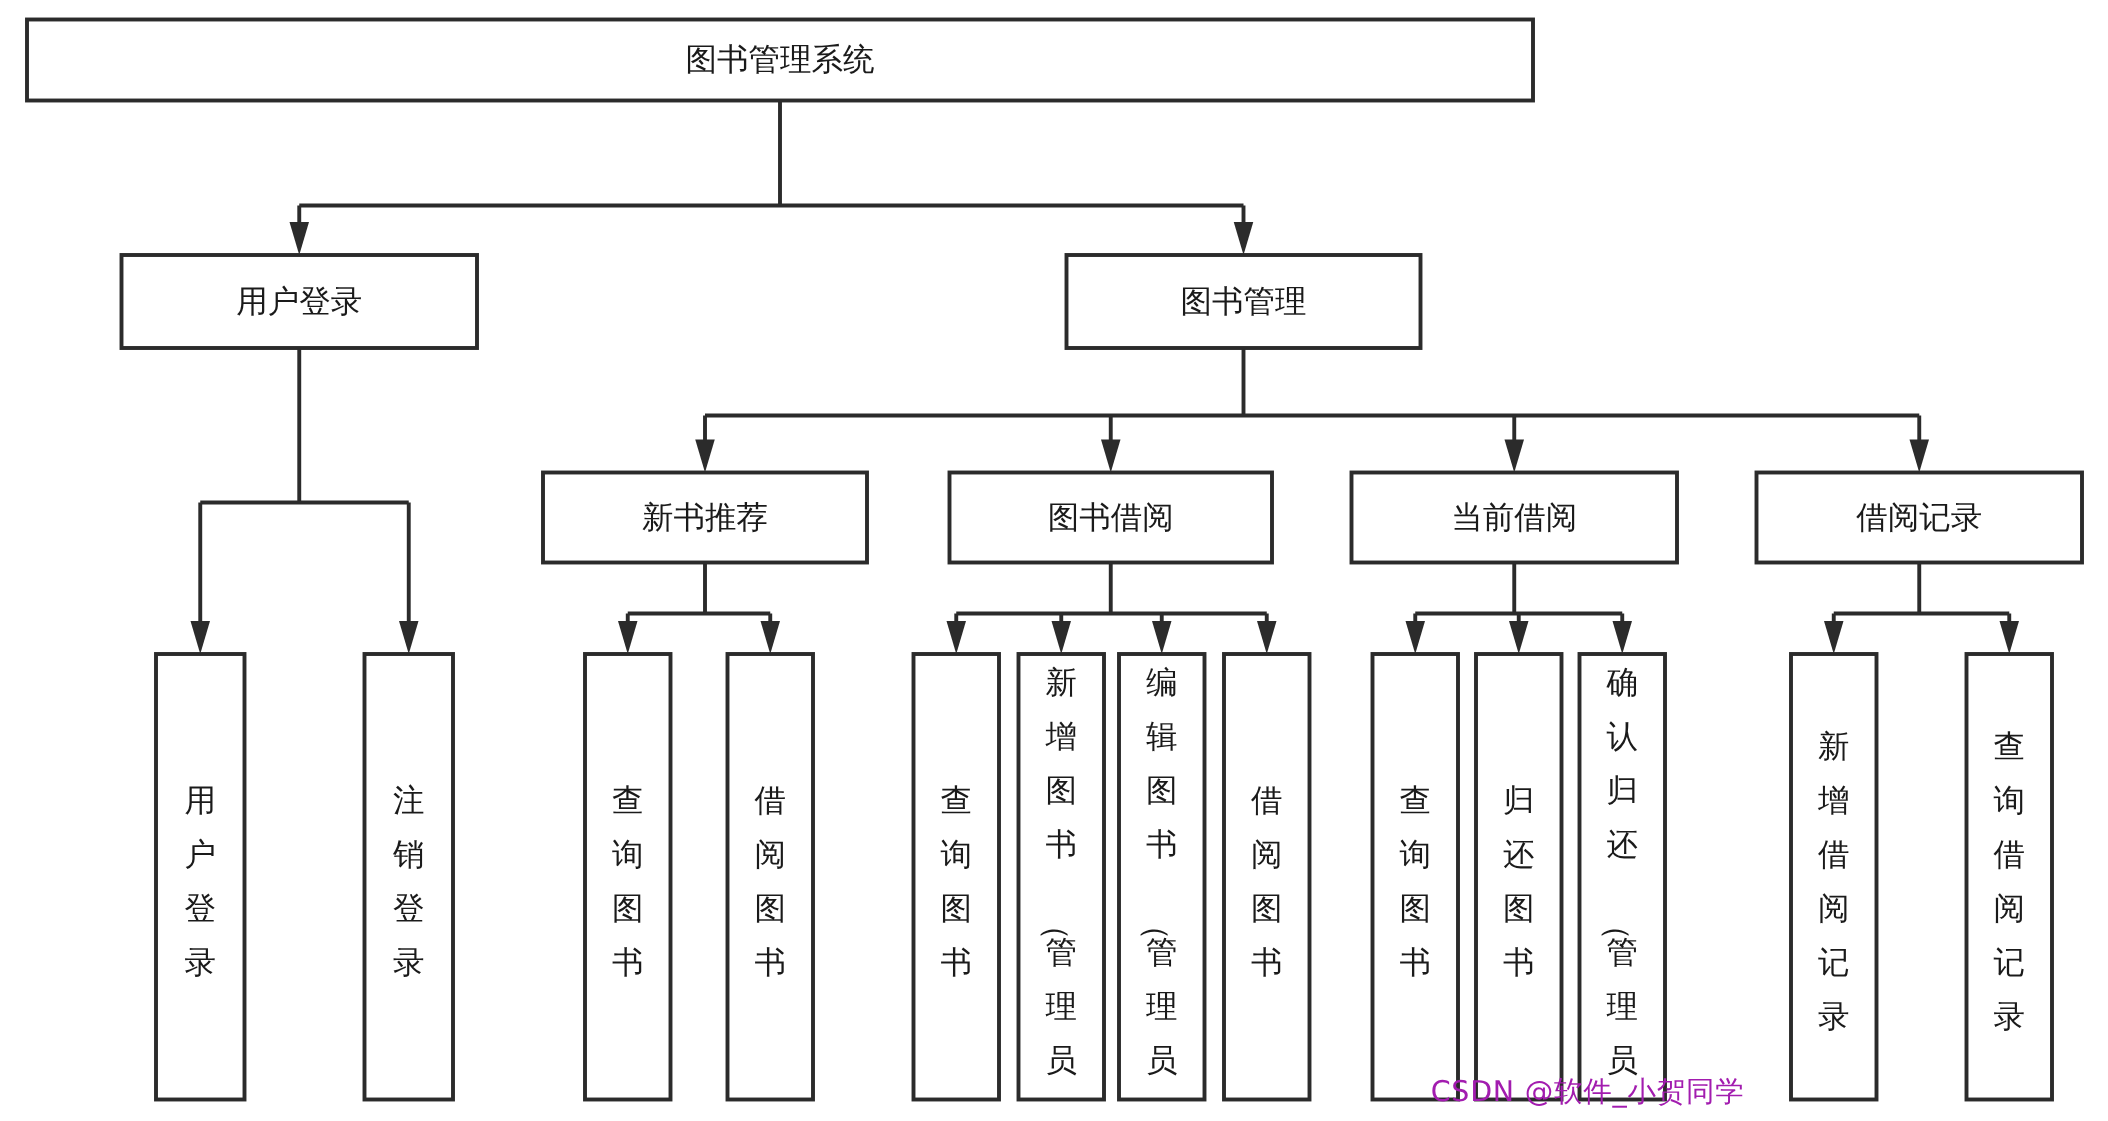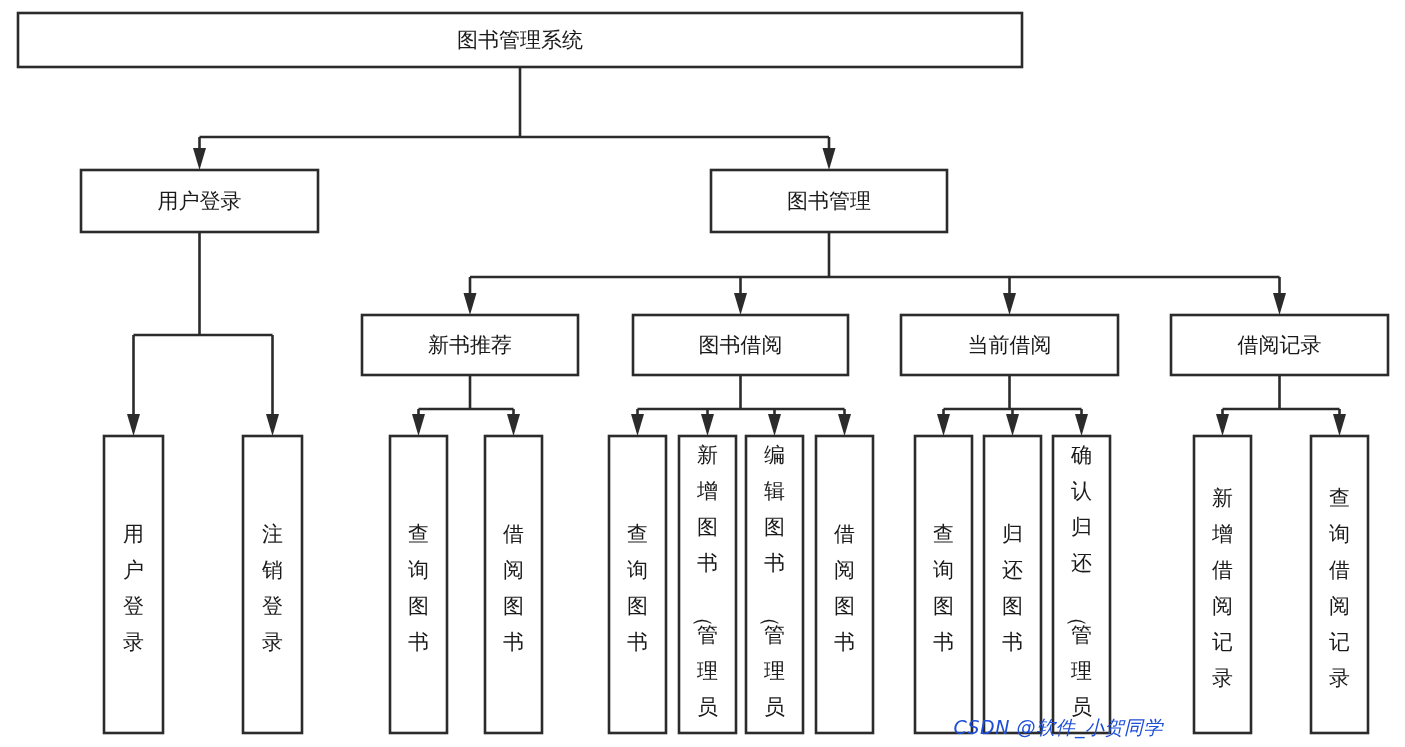--- a/index.html
+++ b/index.html
@@ -54,24 +54,23 @@
   .arrow-head {
     fill: #2b2b2b;
     stroke: none;
   }
   .watermark-text {
     position: absolute;
     right: 14px;
     bottom: 6px;
     font-family: "DejaVu Sans", "Liberation Sans", sans-serif;
     font-size: 19px;
-    color: #1d4ed8;
+    color: #a21caf;
     white-space: nowrap;
     letter-spacing: 0.5px;
-    font-style: italic;
   }
 </style>
 </head>
 <body>
 
 <div id="diagram-root">
   <svg id="tree-svg" viewBox="0 0 1405 747">
     <g id="edges-layer">
         <g>
           <line x1="520" y1="67" x2="520" y2="137" class="edge-line"></line>

